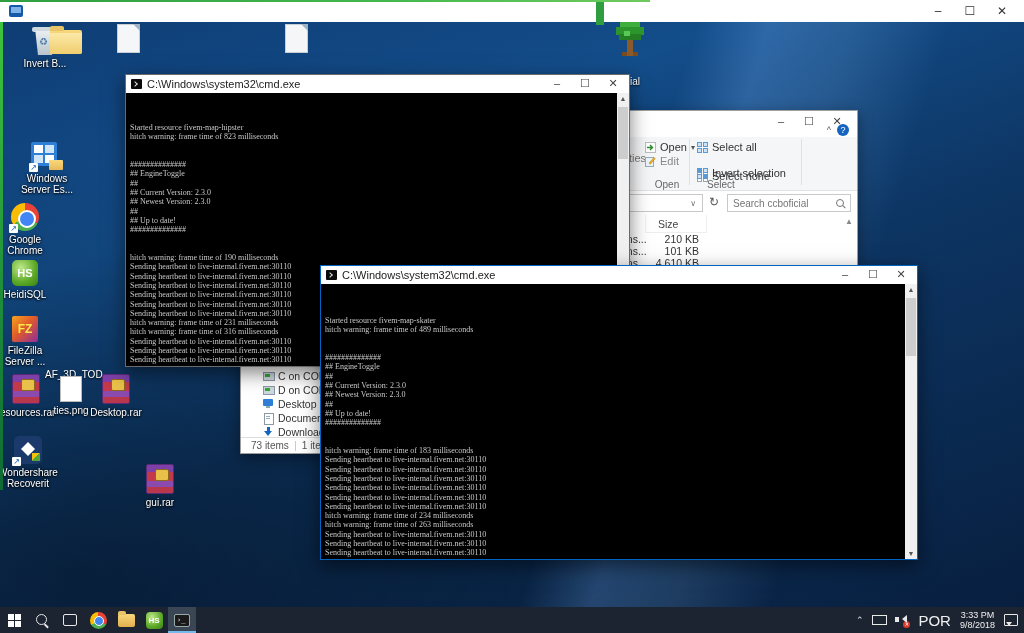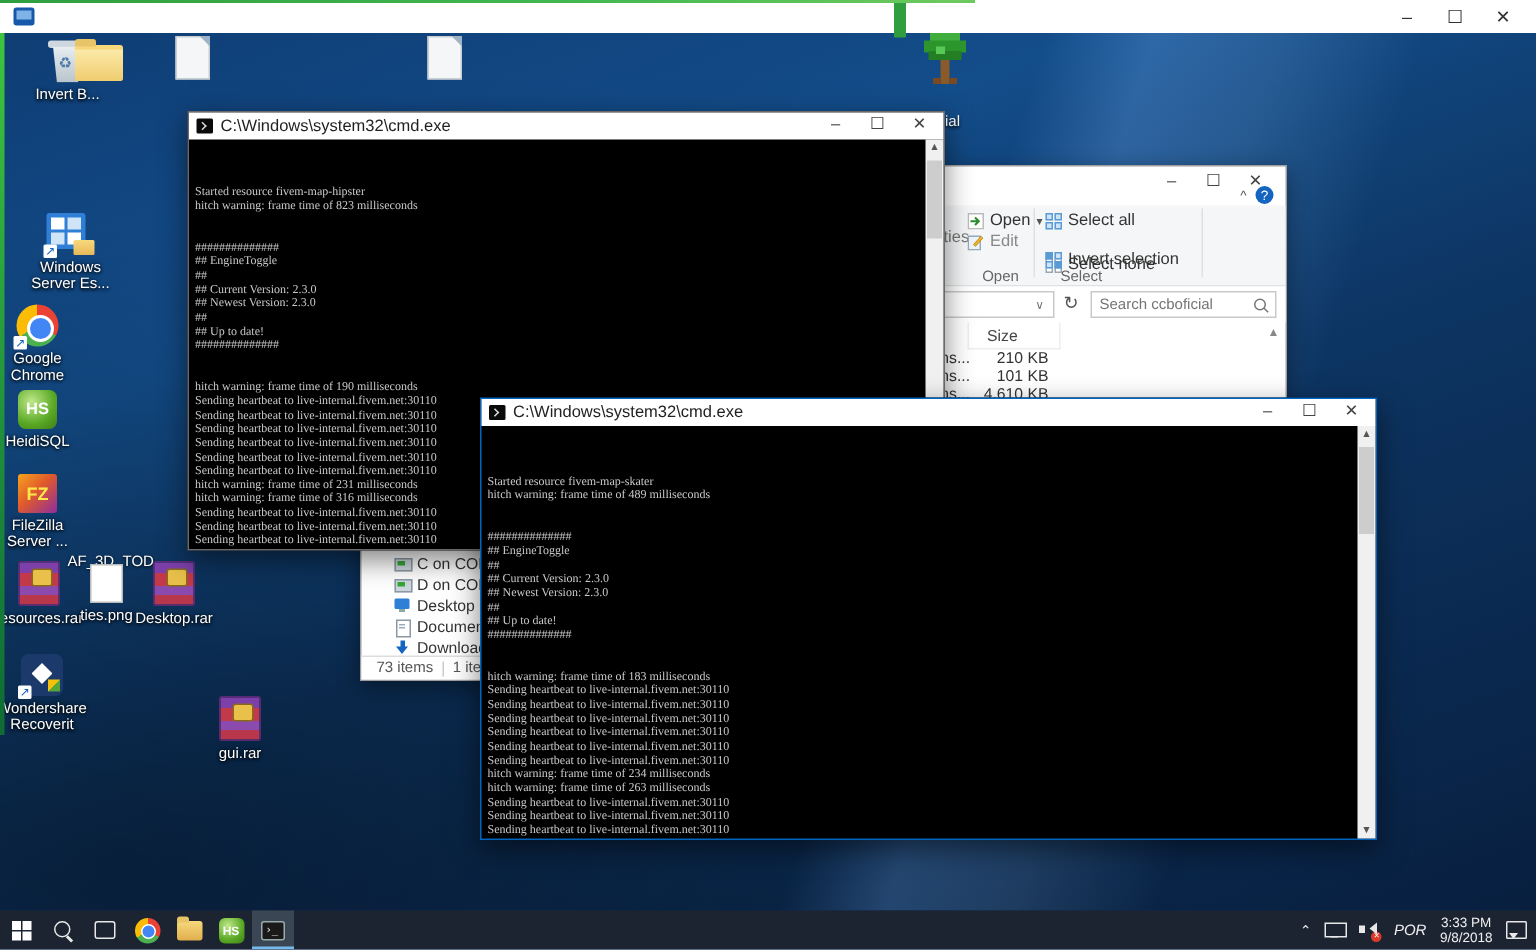--- a/index.html
+++ b/index.html
@@ -153,21 +153,21 @@
   .tb-cmd { width:16px; height:13px; background:#1a1a1a; border:1px solid #9aa; border-radius:2px; color:#eee; font-size:7px; line-height:11px; padding-left:2px; font-family:"DejaVu Sans Mono",monospace; }
   .tray { position:absolute; right:0; top:0; height:26px; display:flex; align-items:center; gap:9px; padding-right:6px; }
   .tray-chev { color:#e8e8e8; font-size:9px; }
   .tray-net { width:14px; height:11px; position:relative; }
   .tray-net::before { content:""; position:absolute; left:0; top:0; width:13px; height:8px; border:1.2px solid #e8e8e8; }
   .tray-net::after { content:""; position:absolute; left:4px; top:9px; width:5px; height:1.5px; background:#e8e8e8; }
   .tray-vol { width:14px; height:12px; position:relative; }
   .tray-vol::before { content:""; position:absolute; left:0; top:3px; width:4px; height:5px; background:#e8e8e8; }
   .tray-vol::after { content:""; position:absolute; left:3px; top:1px; border:4.5px solid transparent; border-right:5px solid #e8e8e8; }
   .vol-x { position:absolute; right:-1px; bottom:-2px; width:7px; height:7px; background:#d83b2b; border-radius:50%; color:#fff; font-size:5px; line-height:7px; text-align:center; }
-  .tray-lang { color:#f0f0f0; font-size:10px;font-style:italic; }
+  .tray-lang { color:#f0f0f0; font-size:15px; }
   .tray-clock { color:#f0f0f0; font-size:9px; line-height:10px; text-align:center; }
   .tray-ac { width:14px; height:12px; border:1.2px solid #e8e8e8; border-radius:1px; position:relative; }
   .tray-ac::after { content:""; position:absolute; left:1px; bottom:-4px; border:3px solid transparent; border-top:4px solid #e8e8e8; }
 </style>
 </head>
 <body>
 
 <div class="screen">
 
   <div class="rdp-bar">

